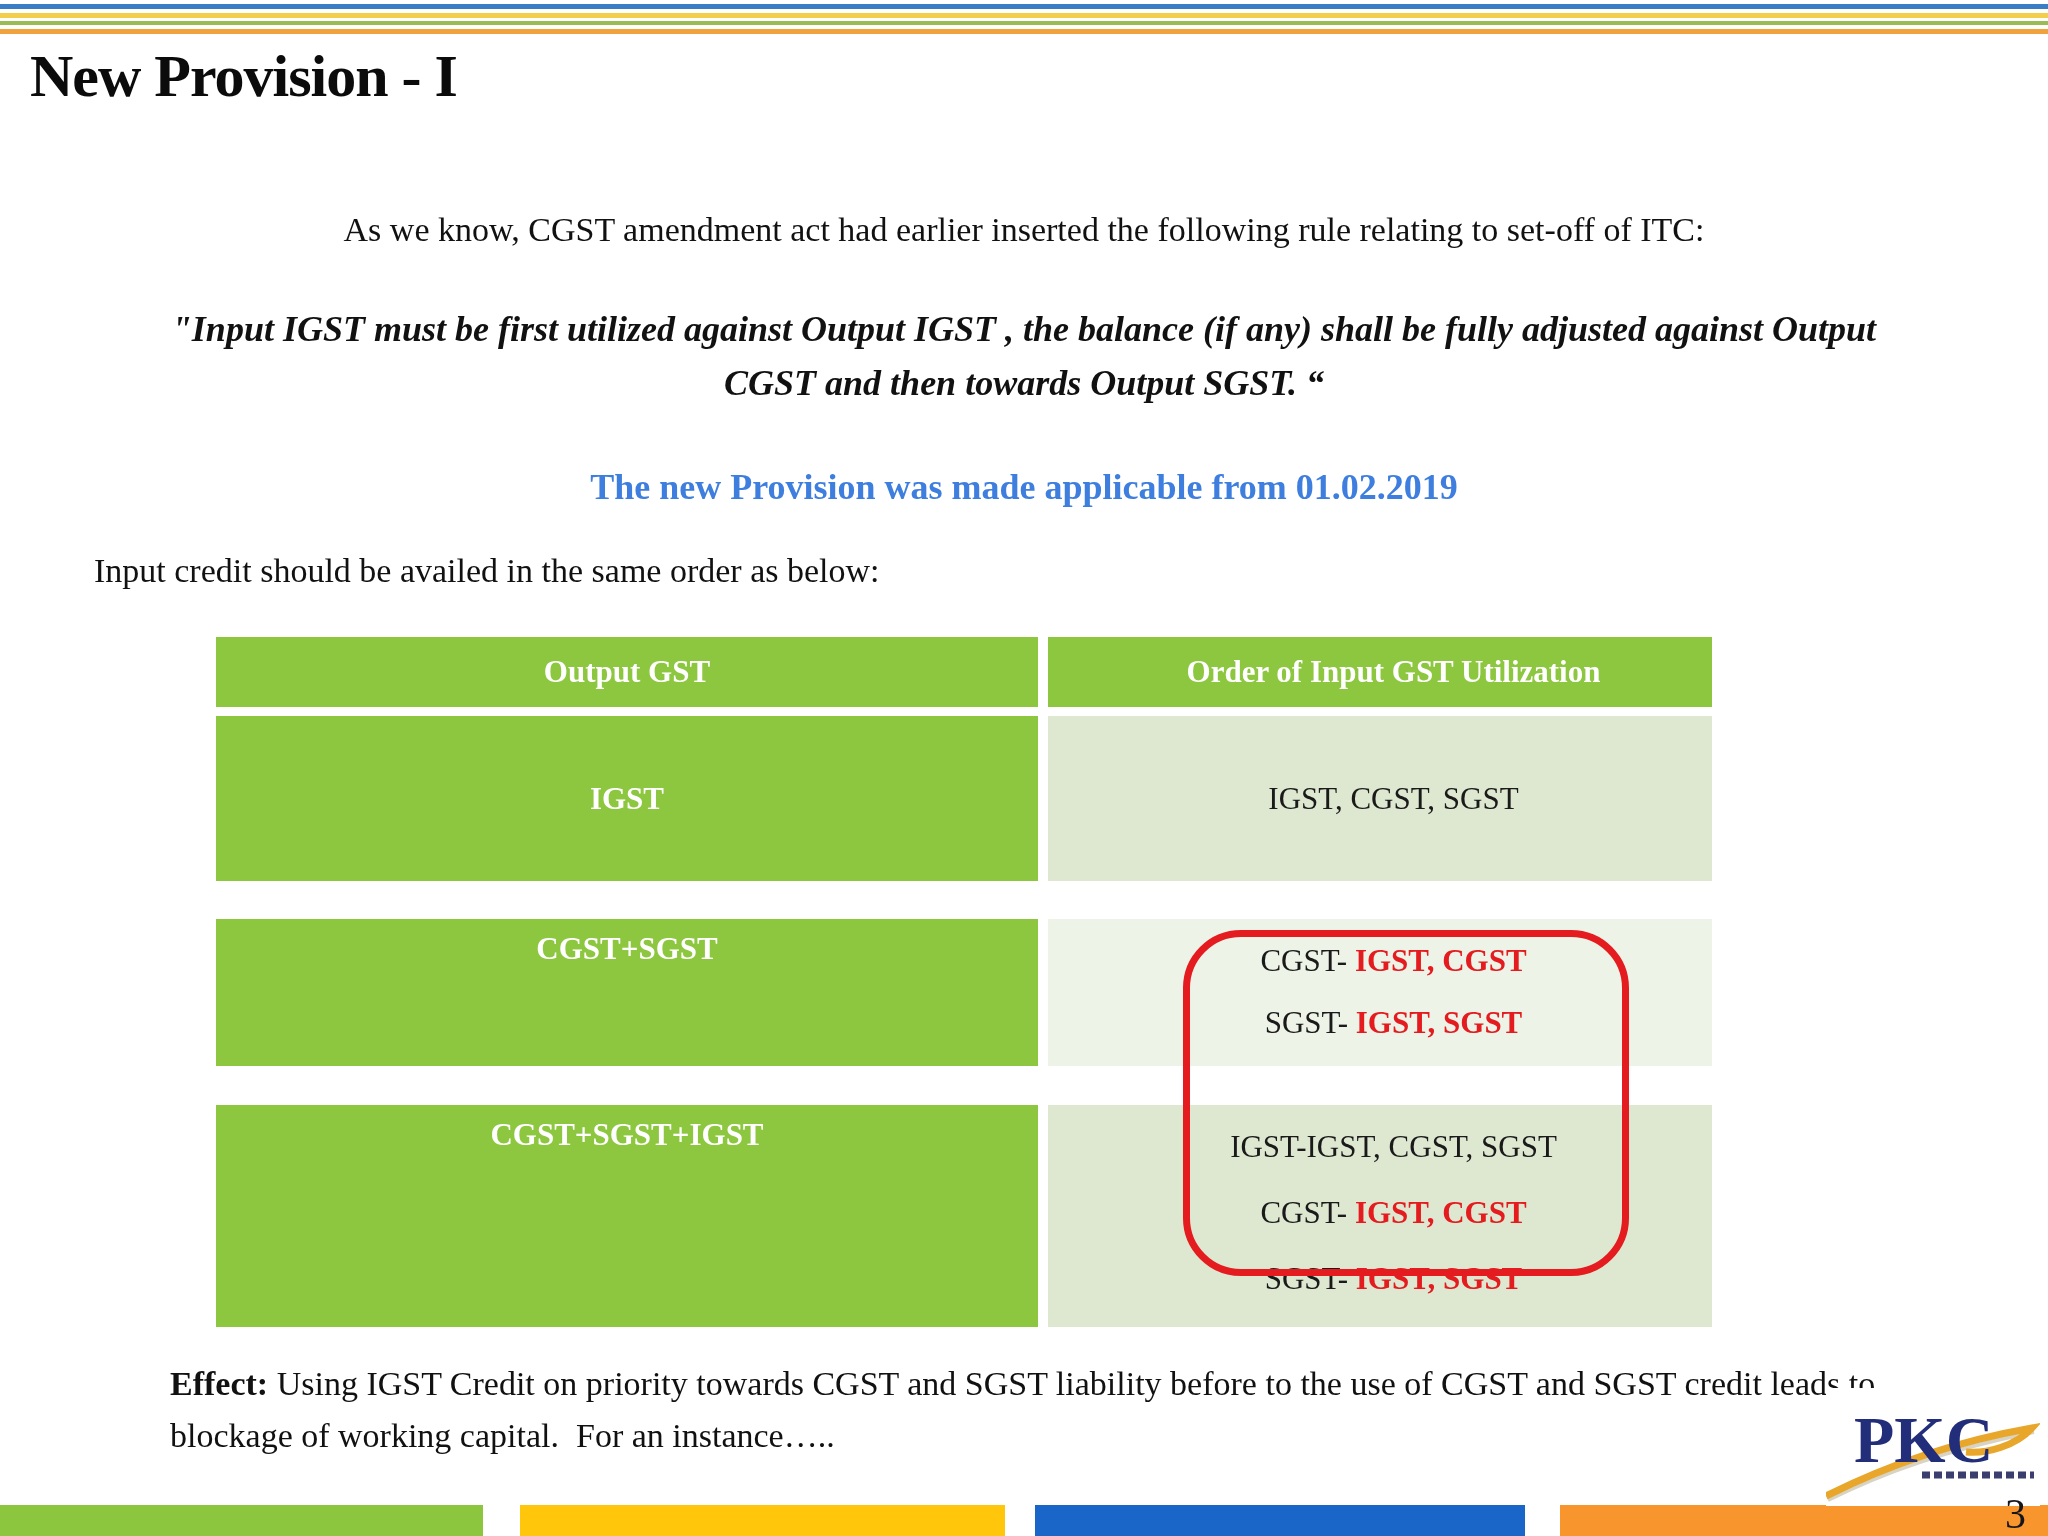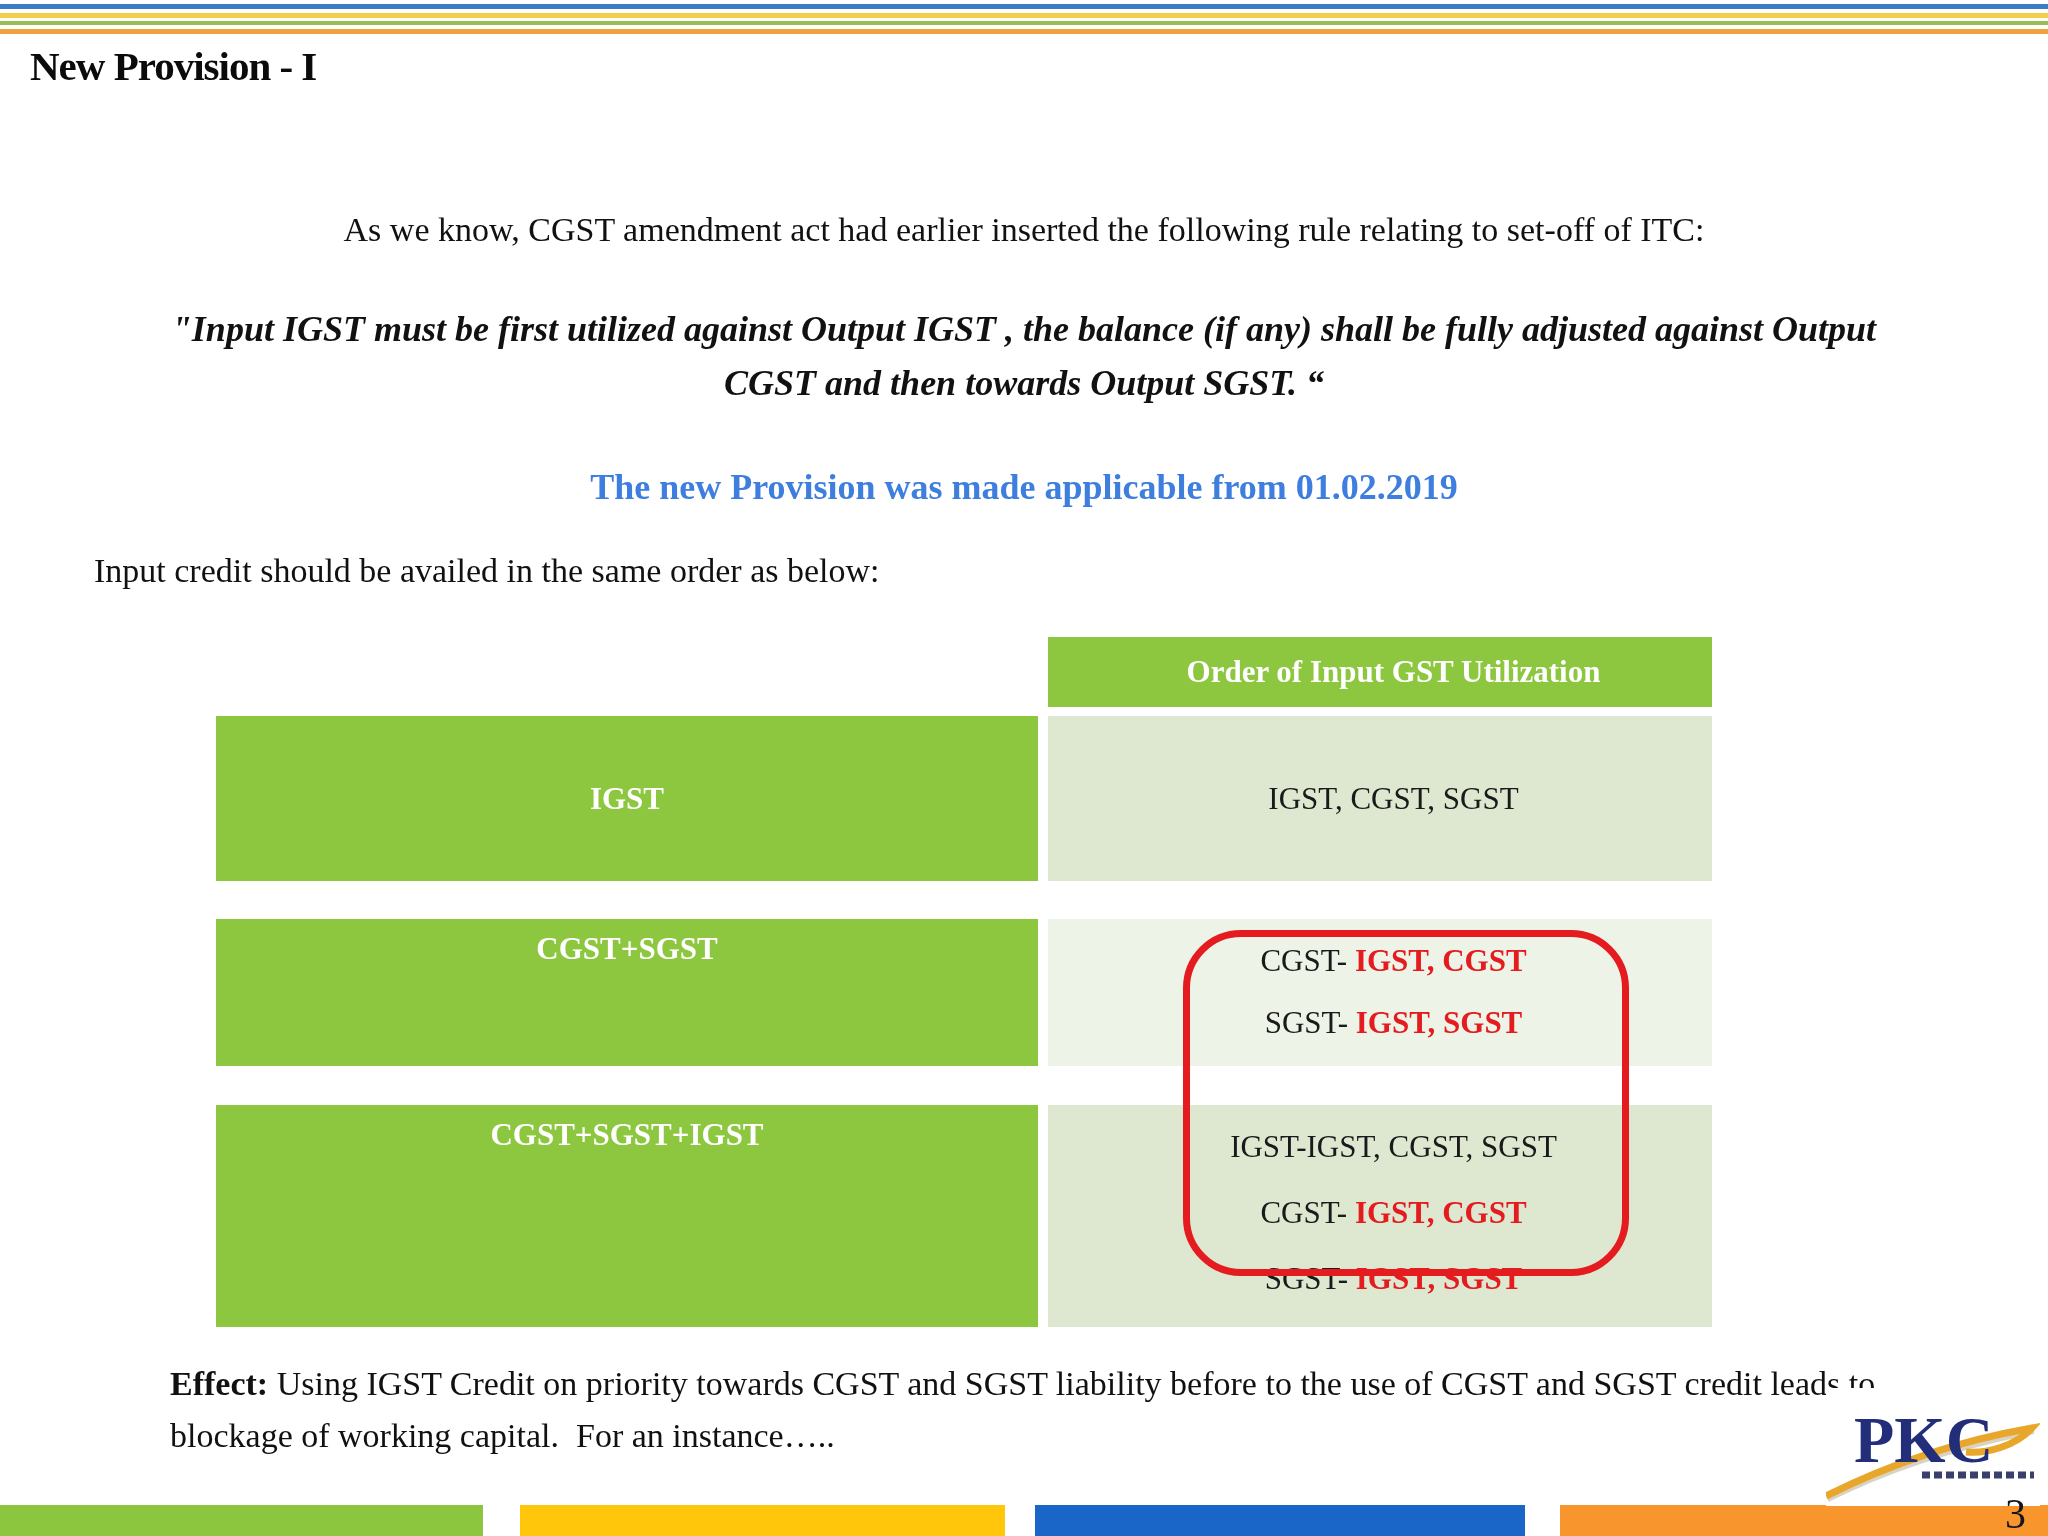--- a/index.html
+++ b/index.html
@@ -11,21 +11,21 @@
   }
   
   .stripe{position:absolute;left:0;width:2048px;}
   .stripe-blue{top:4px;height:5px;background:#3A7CC6;}
   .stripe-yellow{top:13px;height:5px;background:#F2CE4B;}
   .stripe-green{top:21px;height:4px;background:#99BD52;}
   .stripe-orange{top:29px;height:5px;background:#F0A23D;}
 
   .title{
     position:absolute;left:30px;top:42px;
-    font-size:41px;font-weight:bold;color:#0b0b0b;letter-spacing:-1px;
+    font-size:60px;font-weight:bold;color:#0b0b0b;letter-spacing:-1px;
   }
   .intro{
     position:absolute;left:0;right:0;top:200px;
     padding:0 95px;text-align:center;
     font-size:34px;line-height:44px;margin-top:8px;
   }
   .quote{
     position:absolute;left:0;right:0;top:302px;
     padding:0 150px;text-align:center;
     font-size:36px;line-height:54px;
@@ -98,20 +98,23 @@
 <div class="intro">As we know, CGST amendment act had earlier inserted the following rule relating to set-off of ITC:</div>
 
 <div class="quote">"Input IGST must be first utilized against Output IGST , the balance (if any) shall be fully adjusted against Output CGST and then towards Output SGST. “</div>
 
 <div class="highlight">The new Provision was made applicable from 01.02.2019</div>
 
 <div class="table-intro">Input credit should be availed in the same order as below:</div>
 
 <div class="gst-table">
 
+  <div class="cell green-cell col-l row-h">
+    <span>Output GST</span>
+  </div>
   <div class="cell green-cell col-r row-h">
     <span>Order of Input GST Utilization</span>
   </div>
 
   <div class="cell green-cell col-l row-1">
     <span>IGST</span>
   </div>
   <div class="cell light-cell bg-dark col-r row-1 v-center">
     <div class="order-line"><span>IGST, CGST, SGST</span><span class="red"></span></div>
   </div>

